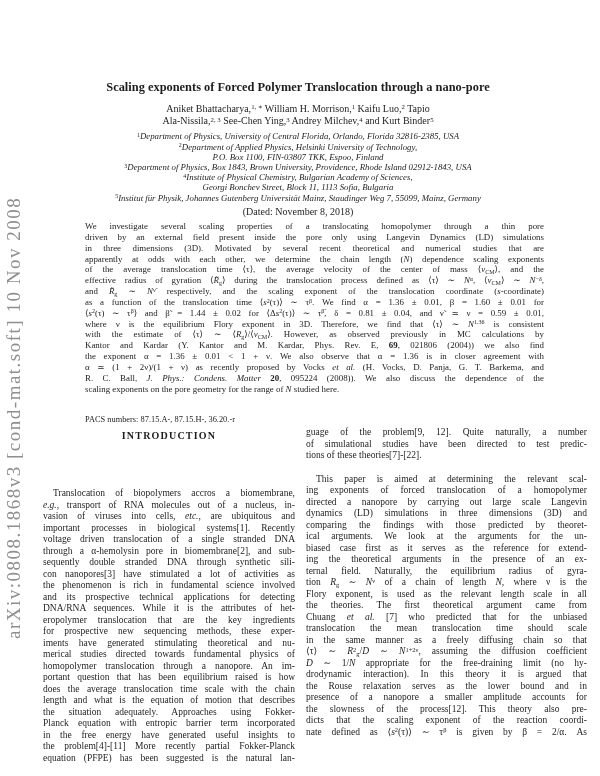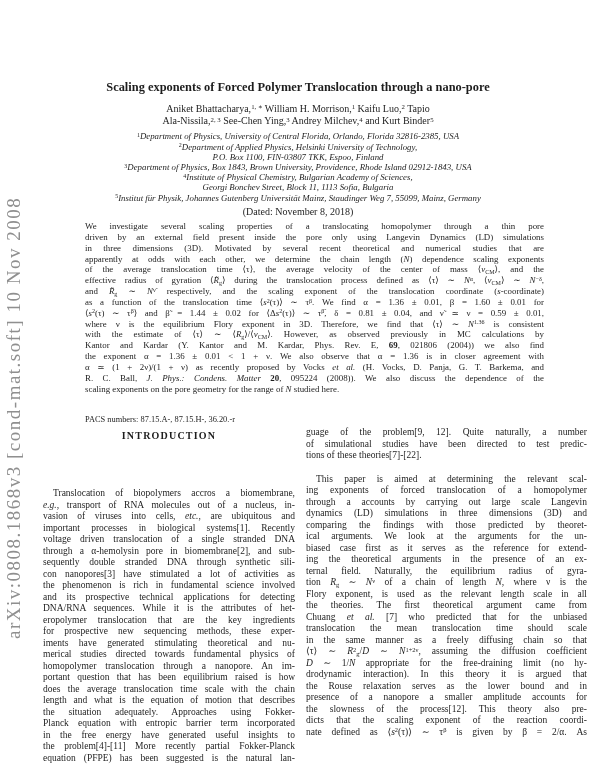--- a/index.html
+++ b/index.html
@@ -116,21 +116,21 @@
     </div>
   <div class="col col-right">
       <div class="para">
         <div class="line j">guage of the problem[9, 12].  Quite naturally, a number</div>
         <div class="line j">of simulational studies have been directed to test predic-</div>
         <div class="line j noj">tions of these theories[7]-[22].</div>
       </div>
       <div class="para">
         <div class="line j indent">This paper is aimed at determining the relevant scal-</div>
         <div class="line j">ing exponents of forced translocation of a homopolymer</div>
-        <div class="line j">through a accounts by carrying out large scale Langevin</div>
+        <div class="line j">directed a nanopore by carrying out large scale Langevin</div>
         <div class="line j">dynamics (LD) simulations in three dimensions (3D) and</div>
         <div class="line j">comparing the findings with those predicted by theoret-</div>
         <div class="line j">ical arguments.  We look at the arguments for the un-</div>
         <div class="line j">biased case first as it serves as the reference for extend-</div>
         <div class="line j">ing the theoretical arguments in the presence of an ex-</div>
         <div class="line j">ternal field.  Naturally, the equilibrium radius of gyra-</div>
         <div class="line j">tion <i>R</i><sub>g</sub> ∼ <i>N</i><sup>ν</sup> of a chain of length <i>N</i>, where ν is the</div>
         <div class="line j">Flory exponent, is used as the relevant length scale in all</div>
         <div class="line j">the theories.  The first theoretical argument came from</div>
         <div class="line j">Chuang <i>et al.</i> [7] who predicted that for the unbiased</div>

